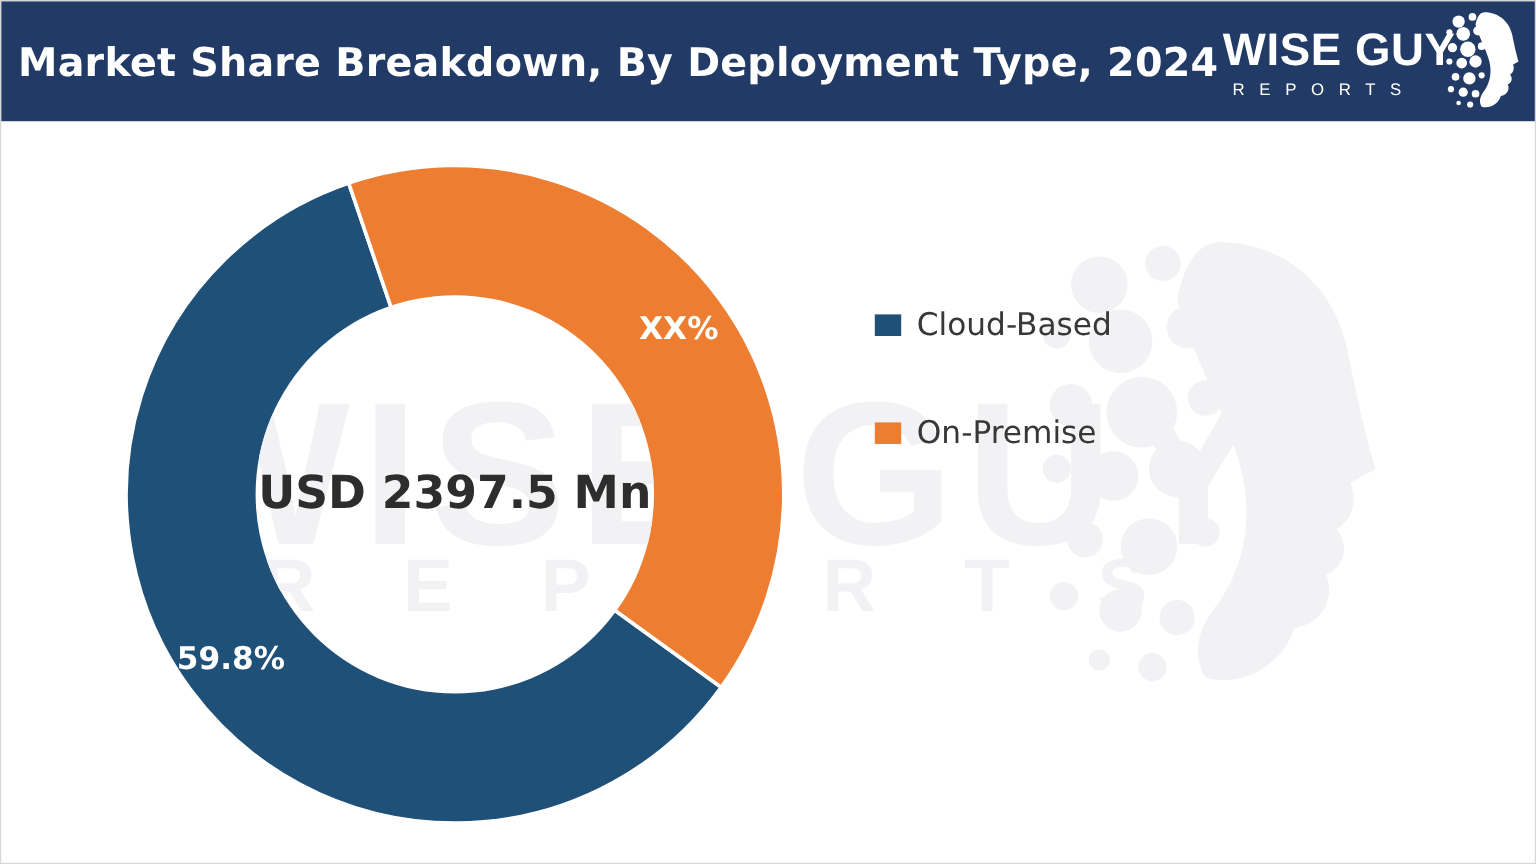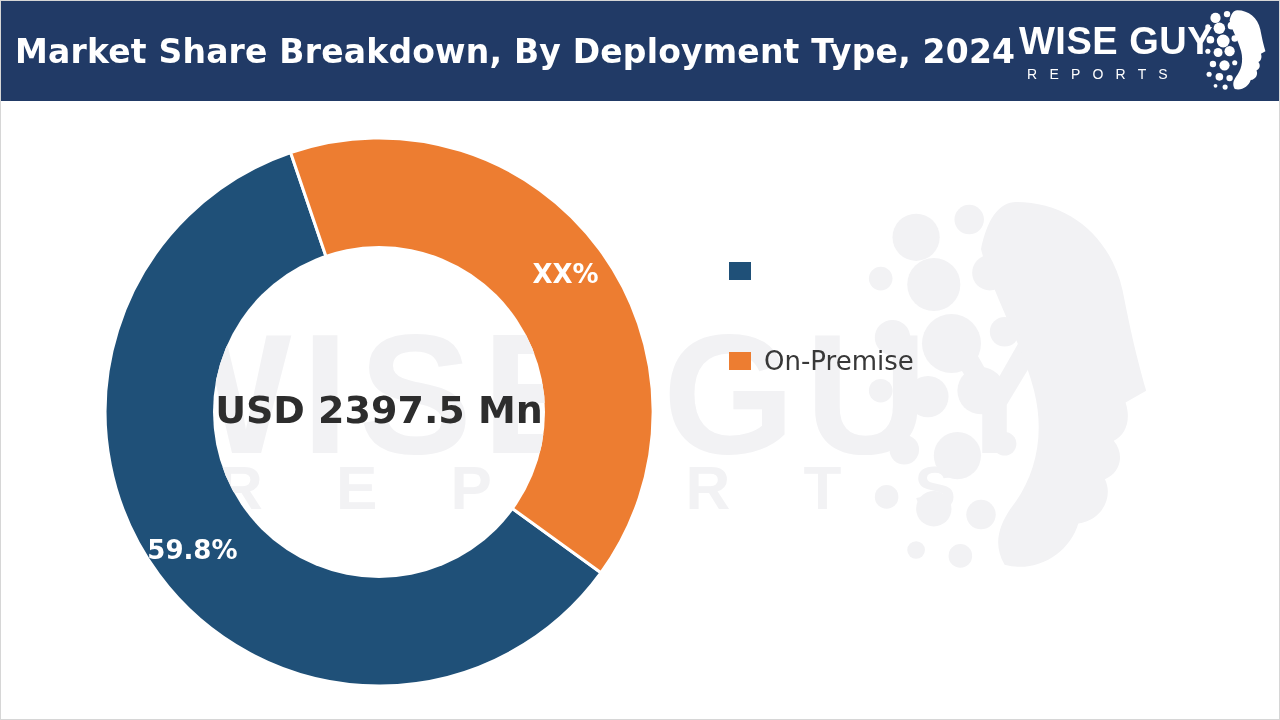--- a/index.html
+++ b/index.html
@@ -116,20 +116,21 @@
         <text x="191.4" y="548.9" class="slice-label">59.8%</text>
         <text x="564.6" y="273.1" class="slice-label">XX%</text>
       </g>
 
     <text class="center-label" x="378" y="409">USD 2397.5 Mn</text>
   </svg>
 
   <div class="legend">
     <div class="legend-item">
       <div class="legend-swatch" style="background: rgb(31, 80, 120);"></div>
+      <div class="legend-label">Cloud-Based</div>
     </div>
     <div class="legend-item">
       <div class="legend-swatch" style="background: rgb(237, 125, 49);"></div>
       <div class="legend-label">On-Premise</div>
     </div>
   </div>
 
 </div>
 
 </body></html>

